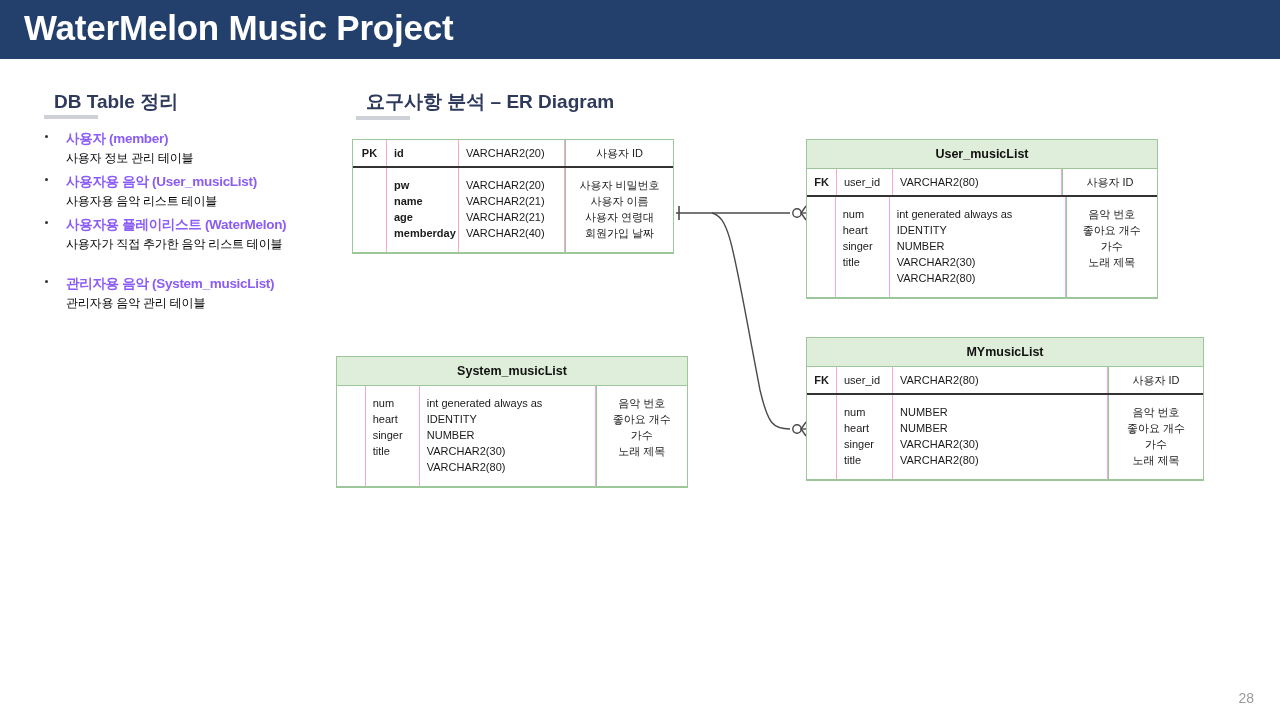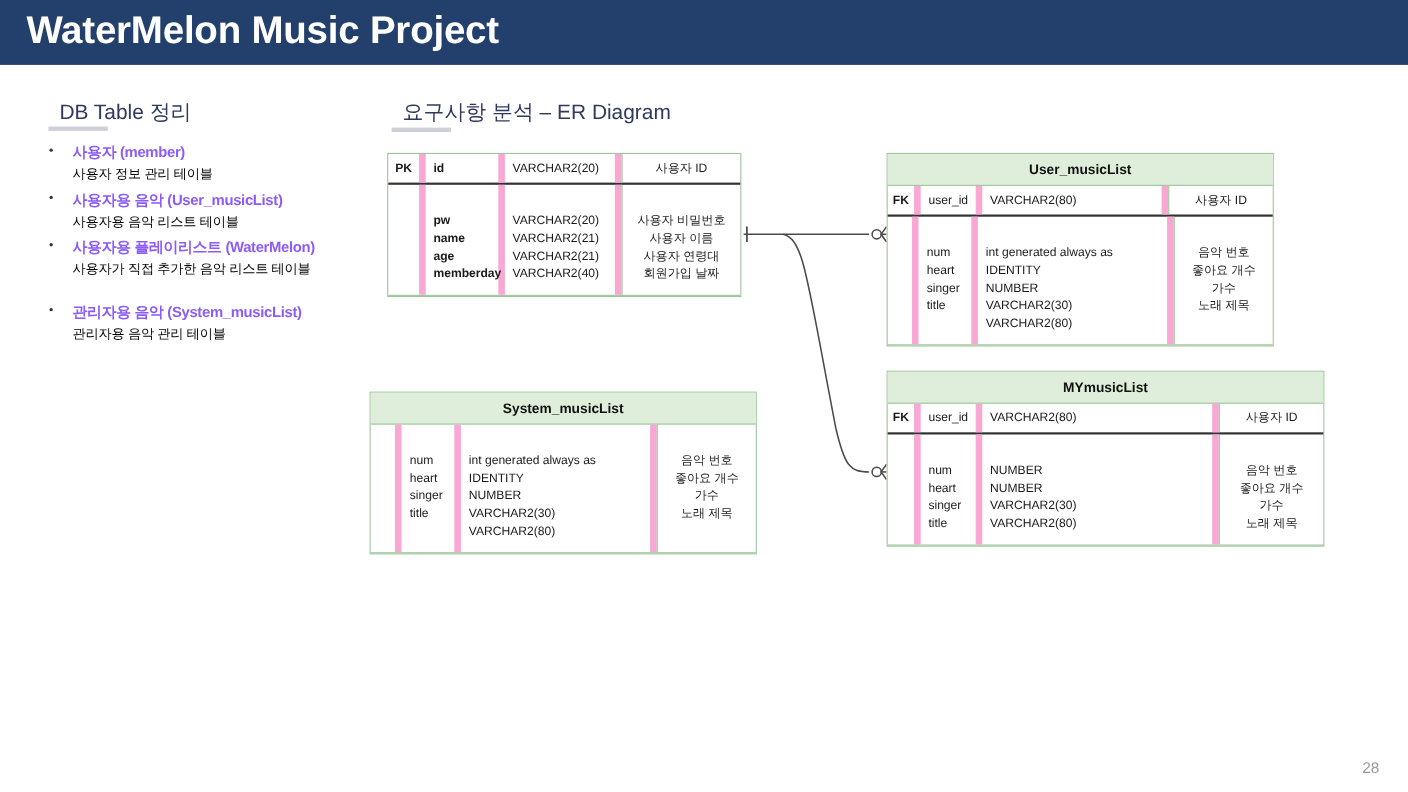--- a/index.html
+++ b/index.html
@@ -31,21 +31,21 @@
     font-weight: bold;
     color: #ffffff;
     letter-spacing: -0.2px;
     white-space: nowrap;
   }
 
   
   .section-heading {
     position: absolute;
     font-size: 19px;
-    font-weight: normal;
+    font-weight: bold;
     color: #2e3a5c;
     white-space: nowrap;
   }
   .heading-rule {
     position: absolute;
     height: 4px;
     width: 54px;
     background: #cfd1d9;
   }
 
@@ -121,31 +121,31 @@
     color: #111;
   }
   .er-body { position: relative; }
   .er-row {
     display: flex;
     align-items: stretch;
   }
   .er-row.pk-row { border-bottom: 2px solid #333333; }
   .er-cell {
     box-sizing: border-box;
-    border-right: 6px solid #f9a8d4;
+    border-right: 1px solid #f9a8d4;
     padding: 5px 7px;
     line-height: 16px;
     white-space: pre-line;
   }
   .er-cell:last-child { border-right: none; text-align: center; }
   .er-cell.key   { width: 34px; font-weight: bold; text-align: center; padding-left: 0; padding-right: 0; }
   .er-cell.name  { width: 66px; }
   .er-cell.type  { flex: 1 1 auto; }
   .er-cell.desc  { width: 98px; border-left: 1px solid #9cc79a; }
-  .er-row.attr-row .er-cell { padding-top: 25px; padding-bottom: 11px; }
+  .er-row.attr-row .er-cell { padding-top: 9px; padding-bottom: 11px; }
   .er-row.attr-row { border-bottom: 1px solid #9cc79a; }
 
   
   #tbl-member        { left: 352px; top: 139px; width: 322px; }
   #tbl-member .er-cell.name { width: 72px; font-weight: bold; }
   #tbl-member .er-cell.desc { width: 108px; }
 
   #tbl-usermusiclist { left: 806px; top: 139px; width: 352px; }
   #tbl-usermusiclist .er-cell.key  { width: 30px; }
   #tbl-usermusiclist .er-cell.name { width: 56px; }

